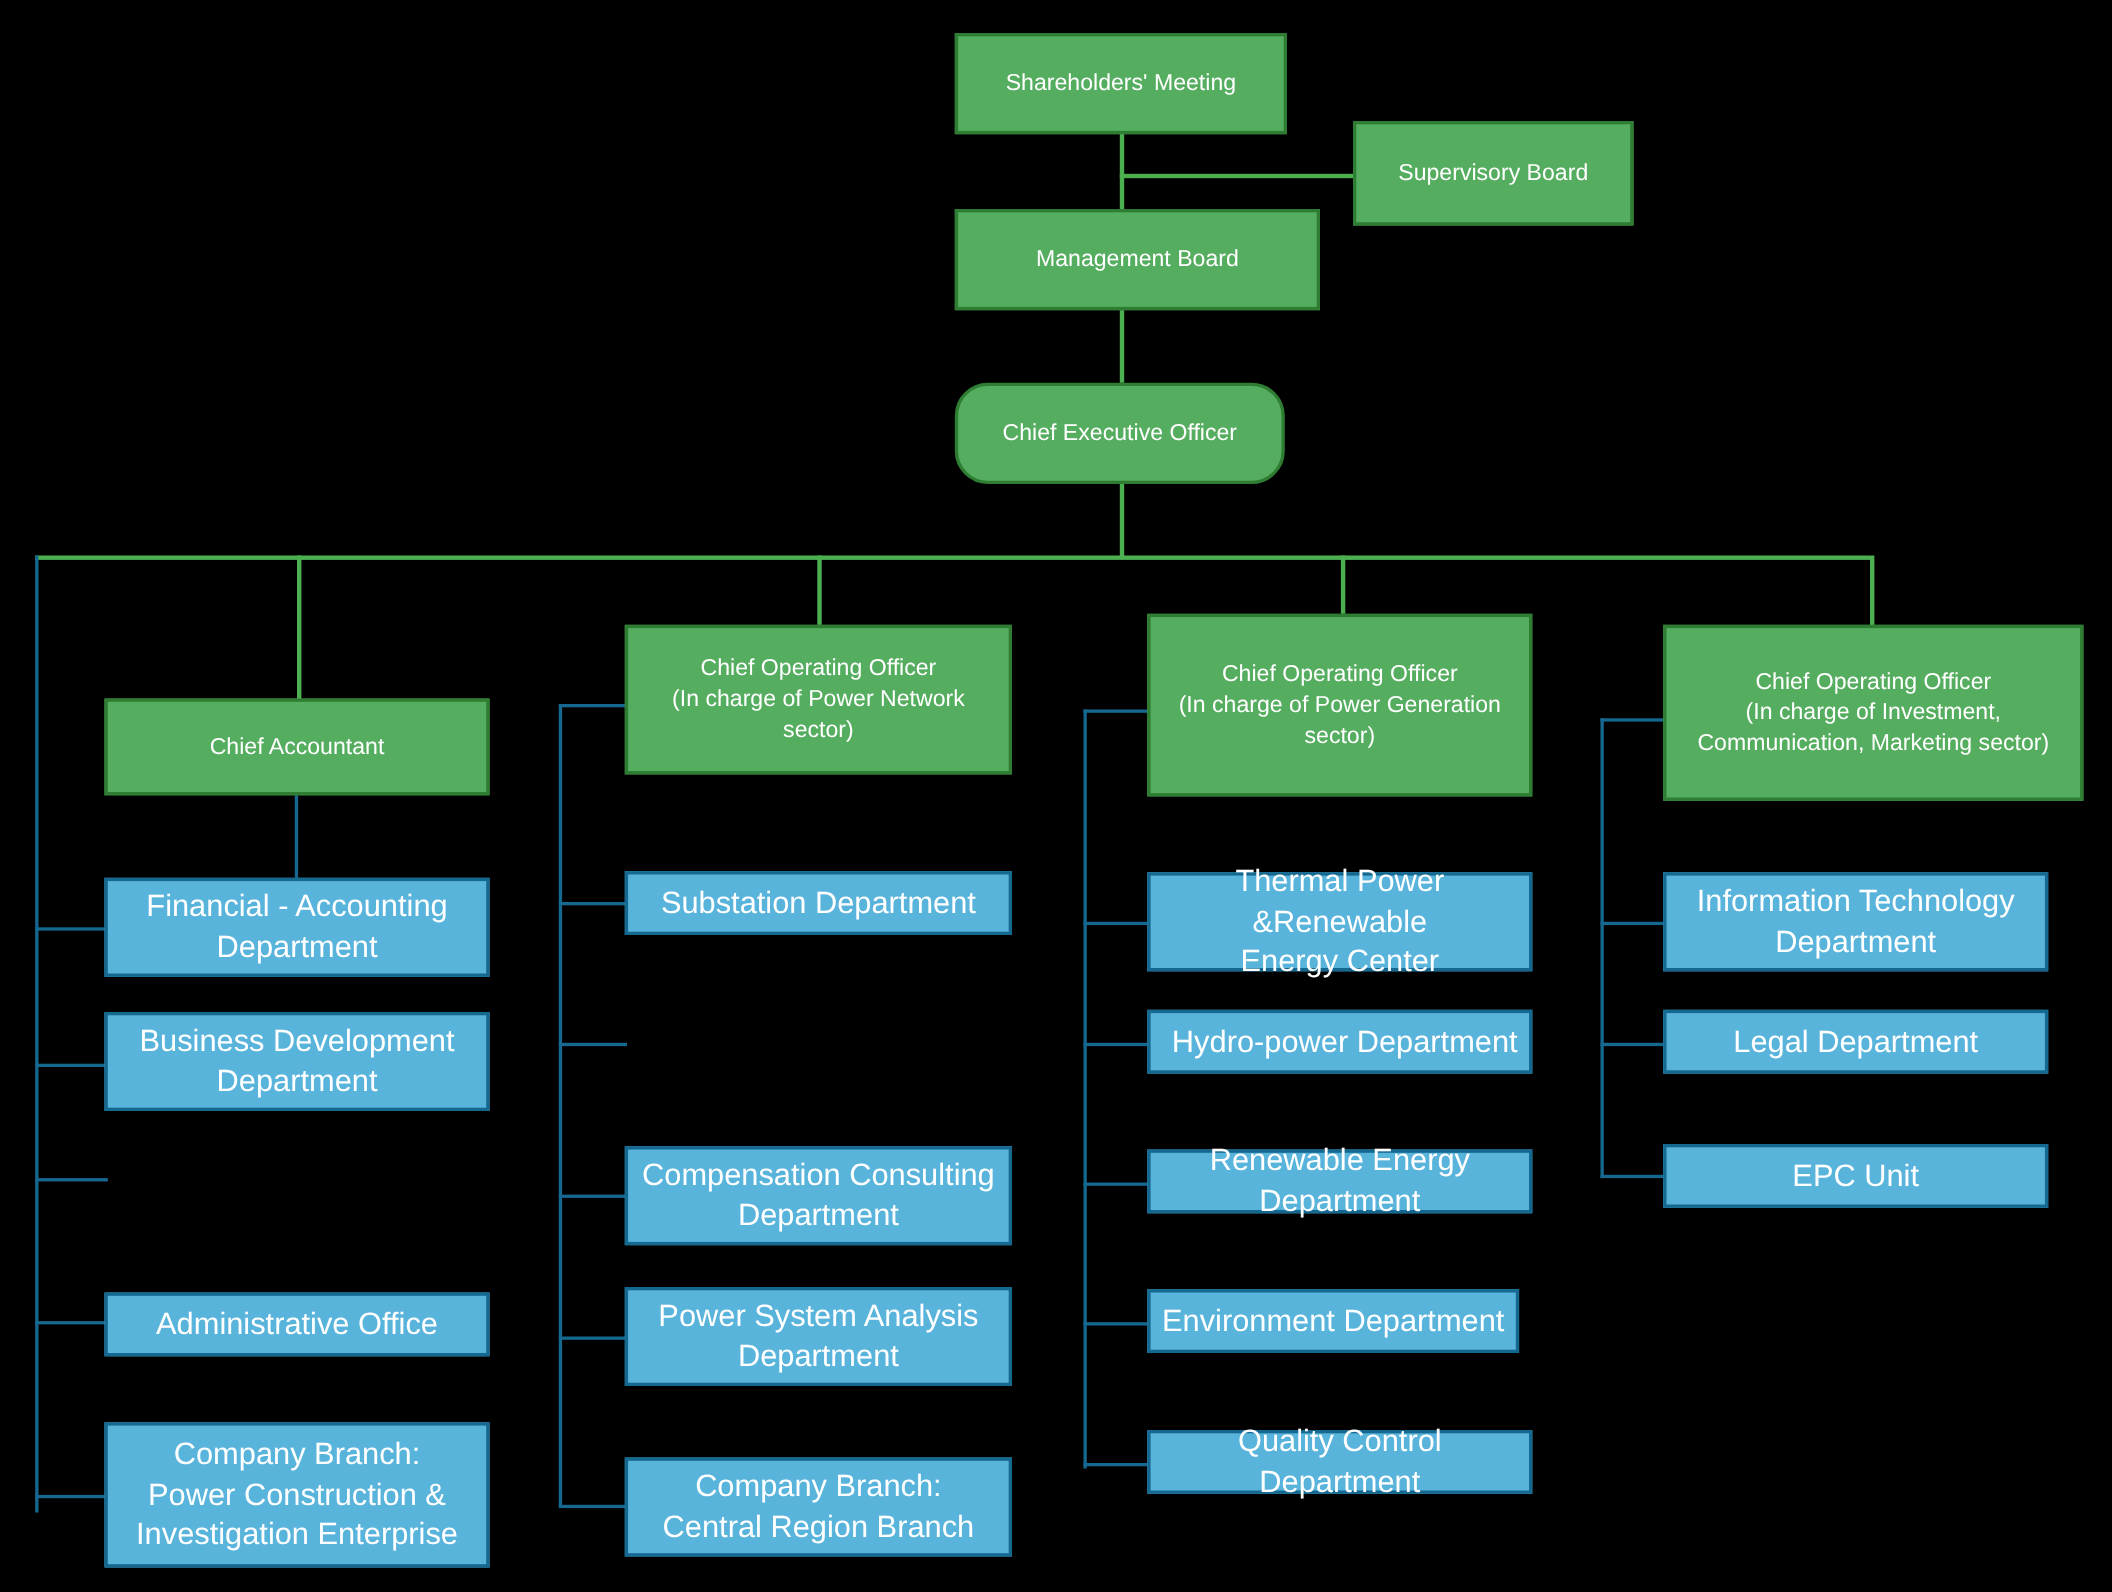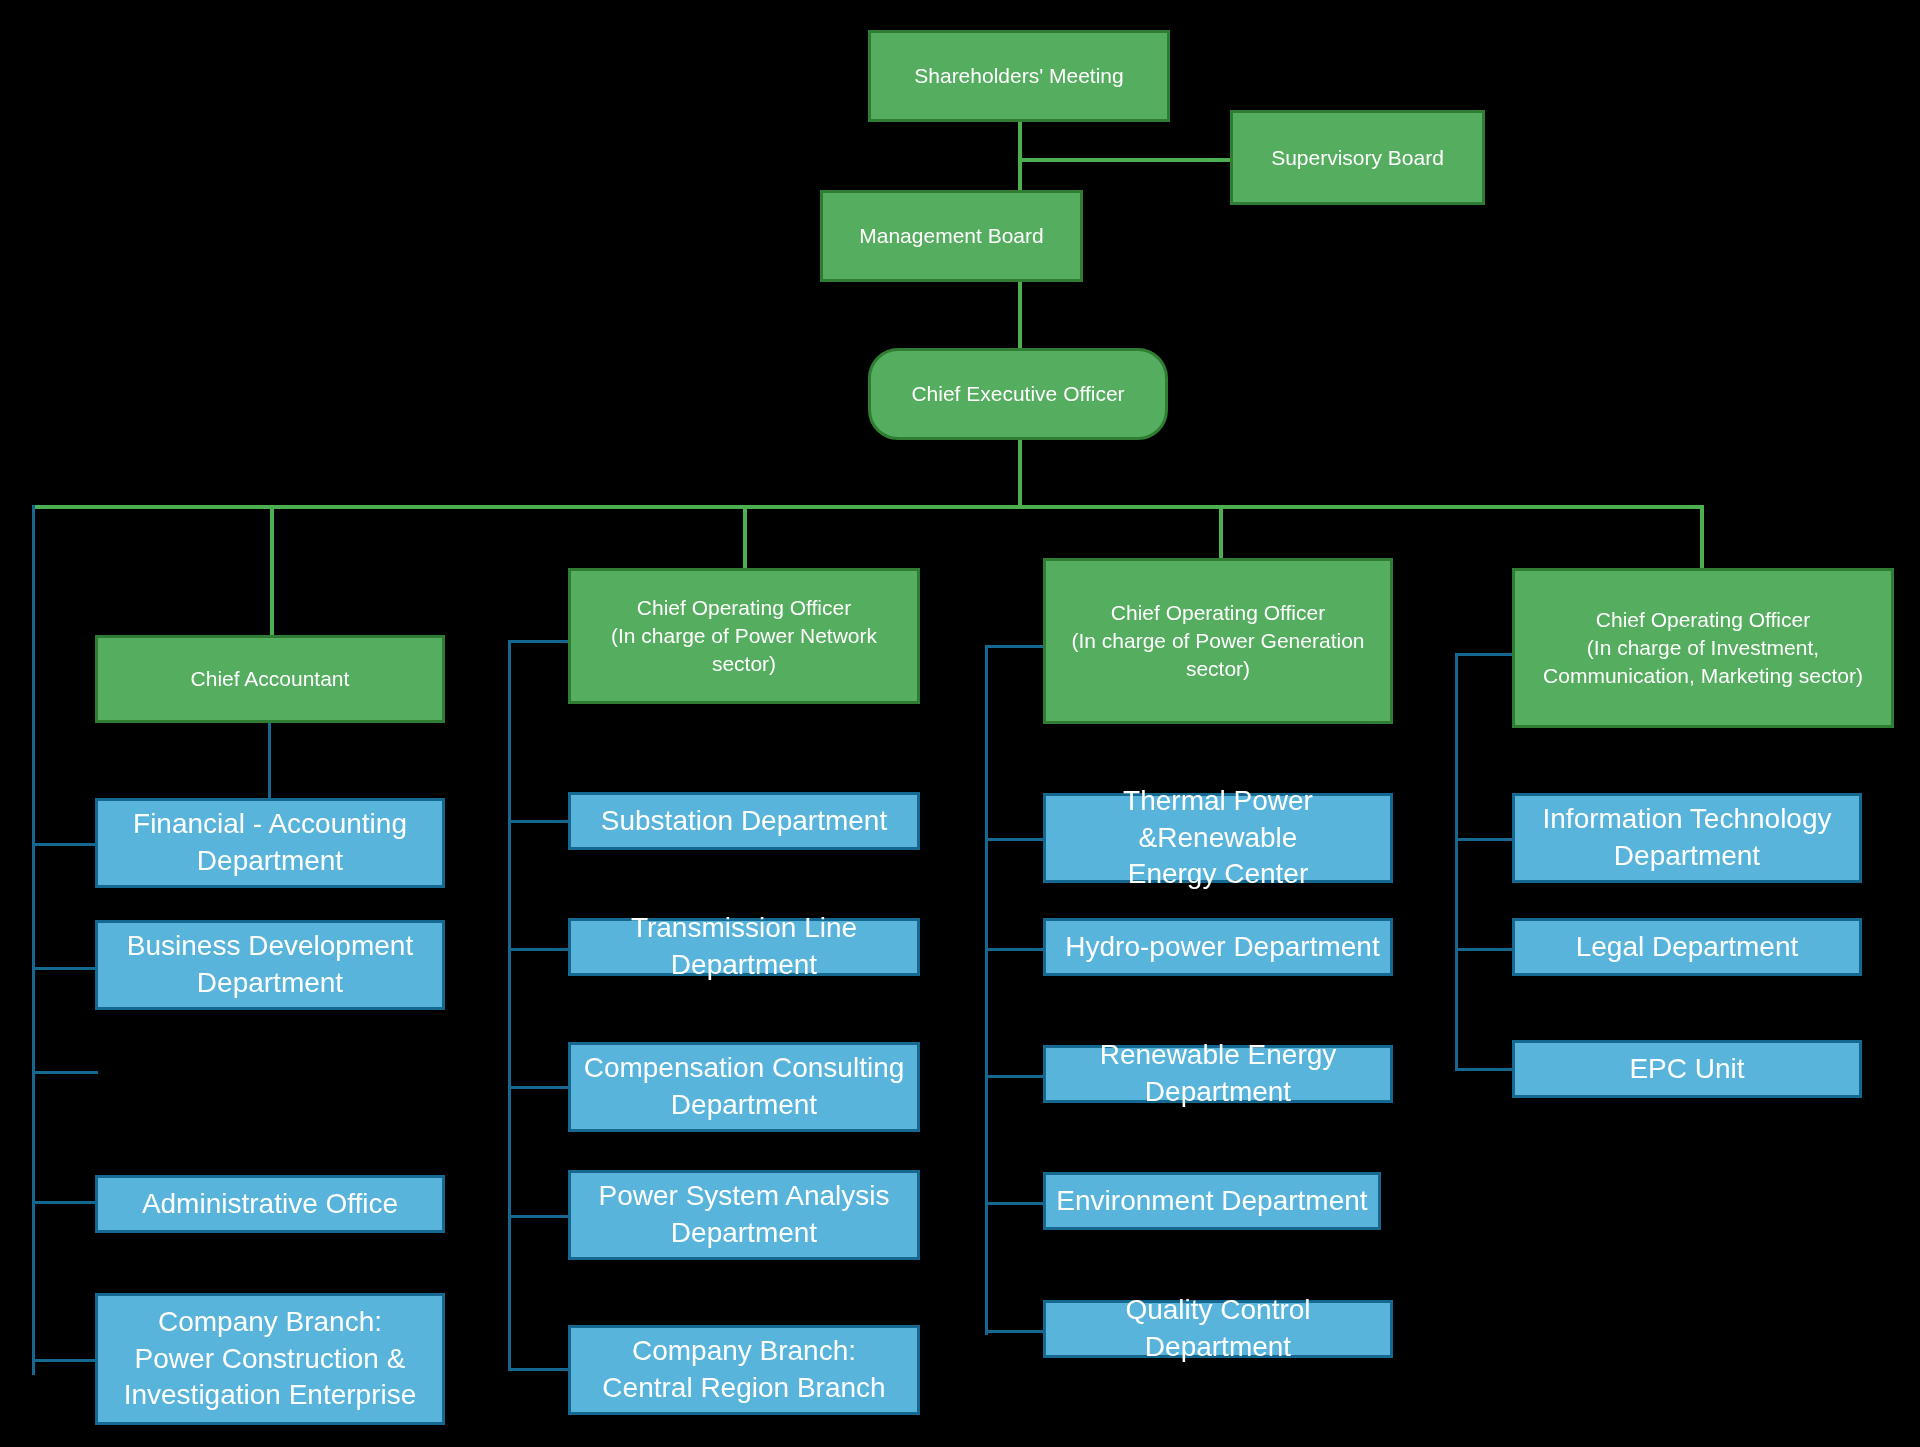--- a/index.html
+++ b/index.html
@@ -66,21 +66,21 @@
 
   <div class="edge g ev" style="left:270px; top:505px; height:133px;"></div>
   <div class="edge g ev" style="left:743px; top:505px; height:63px;"></div>
   <div class="edge g ev" style="left:1219px; top:505px; height:53px;"></div>
   <div class="edge g ev" style="left:1700px; top:505px; height:64px;"></div>
 
   <div class="node green" style="left:868px; top:30px; width:302px; height:92px;">Shareholders' Meeting</div>
 
   <div class="node green" style="left:1230px; top:110px; width:255px; height:95px;">Supervisory Board</div>
 
-  <div class="node green" style="left:820px; top:190px; width:263px; height:92px;">Management Board</div>
+  <div class="node green" style="left:868px; top:190px; width:332px; height:92px;">Management Board</div>
 
   <div class="node green" style="left:868px; top:348px; width:300px; height:92px;border-radius:30px;">Chief Executive Officer</div>
 
   <div class="node green" style="left:95px; top:635px; width:350px; height:88px;">Chief Accountant</div>
 
   <div class="edge b ev" style="left:268px; top:723px; height:75px;"></div>
 
   <div class="edge b ev" style="left:32px; top:505px; height:870px;"></div>
   <div class="edge b eh" style="left:32px; top:843px; width:66px;"></div>
   <div class="edge b eh" style="left:32px; top:967px; width:66px;"></div>
@@ -103,21 +103,20 @@
 
   <div class="edge b ev" style="left:508px; top:640px; height:730px;"></div>
   <div class="edge b eh" style="left:508px; top:640px; width:62px;"></div>
   <div class="edge b eh" style="left:508px; top:820px; width:62px;"></div>
   <div class="edge b eh" style="left:508px; top:948px; width:62px;"></div>
   <div class="edge b eh" style="left:508px; top:1086px; width:62px;"></div>
   <div class="edge b eh" style="left:508px; top:1215px; width:62px;"></div>
   <div class="edge b eh" style="left:508px; top:1368px; width:62px;"></div>
 
   <div class="node blue" style="left:568px; top:792px; width:352px; height:58px;">Substation Department</div>
-  <div class="node blue" style="left:568px; top:918px; width:352px; height:58px;">Transmission Line Department</div>
   <div class="node blue" style="left:568px; top:1042px; width:352px; height:90px;">Compensation Consulting
 Department</div>
   <div class="node blue" style="left:568px; top:1170px; width:352px; height:90px;">Power System Analysis
 Department</div>
   <div class="node blue" style="left:568px; top:1325px; width:352px; height:90px;">Company Branch:
 Central Region Branch</div>
 
   <div class="node green" style="left:1043px; top:558px; width:350px; height:166px;">Chief Operating Officer
 (In charge of Power Generation
 sector)</div>

